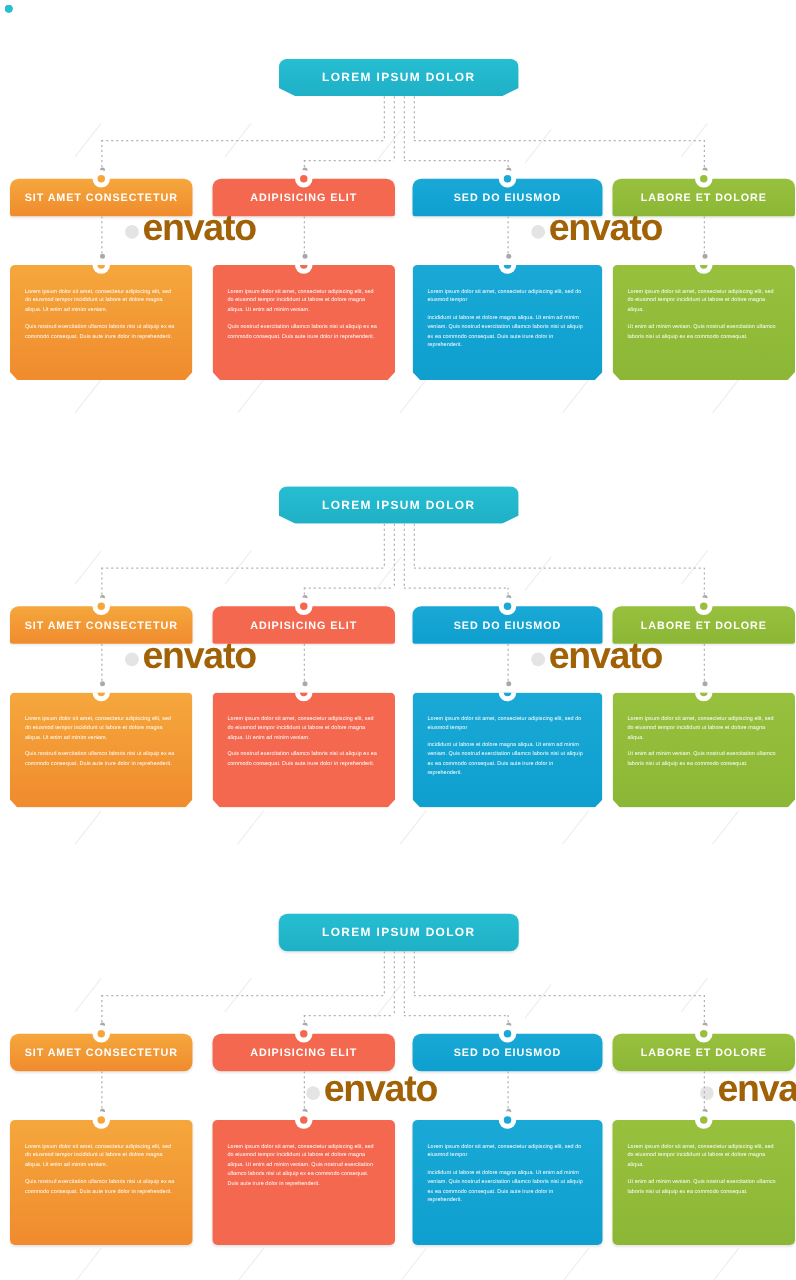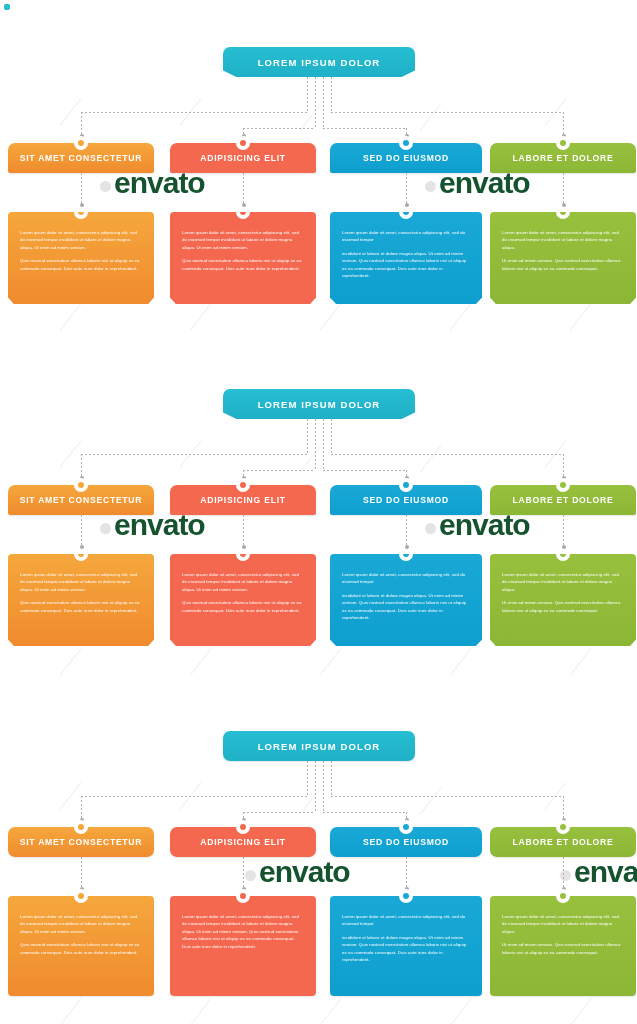--- a/index.html
+++ b/index.html
@@ -16,21 +16,21 @@
     height: 1024px;
     background: #ffffff;
   }
 
   
   .wm {
     position: absolute;
     font-family: "Liberation Sans", sans-serif;
     font-size: 30px;
     font-weight: bold;
-    color: #14532d;
+    color: #a16207;
     letter-spacing: -1px;
     white-space: nowrap;
     pointer-events: none;
     z-index: 0;
     text-align: center;
   }
   .wm .dot {
     display: inline-block;
     width: 11px; height: 11px;
     border-radius: 50%;

